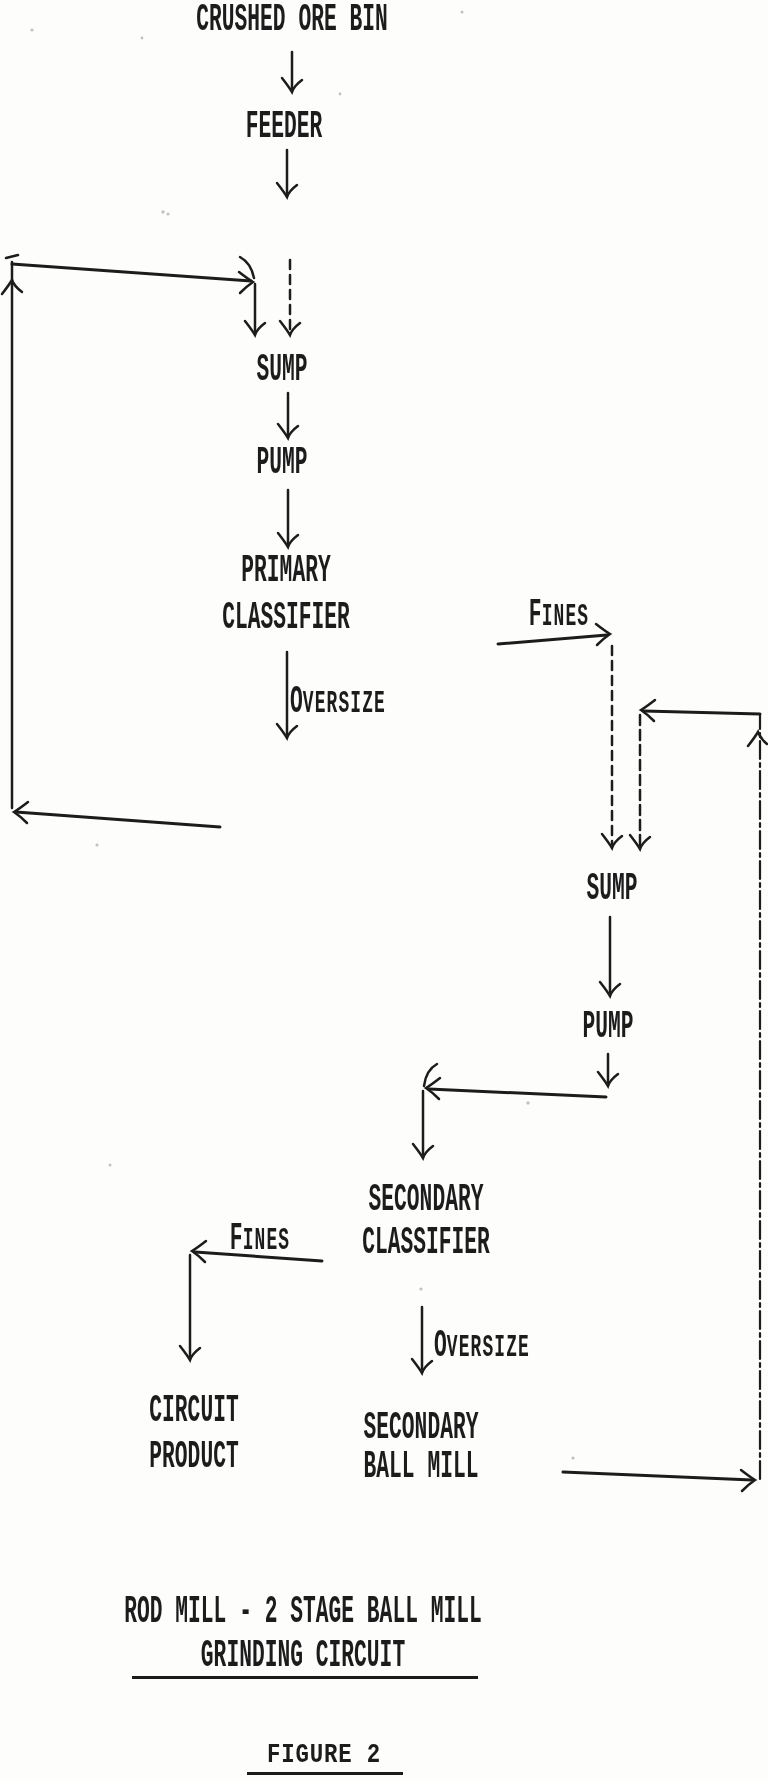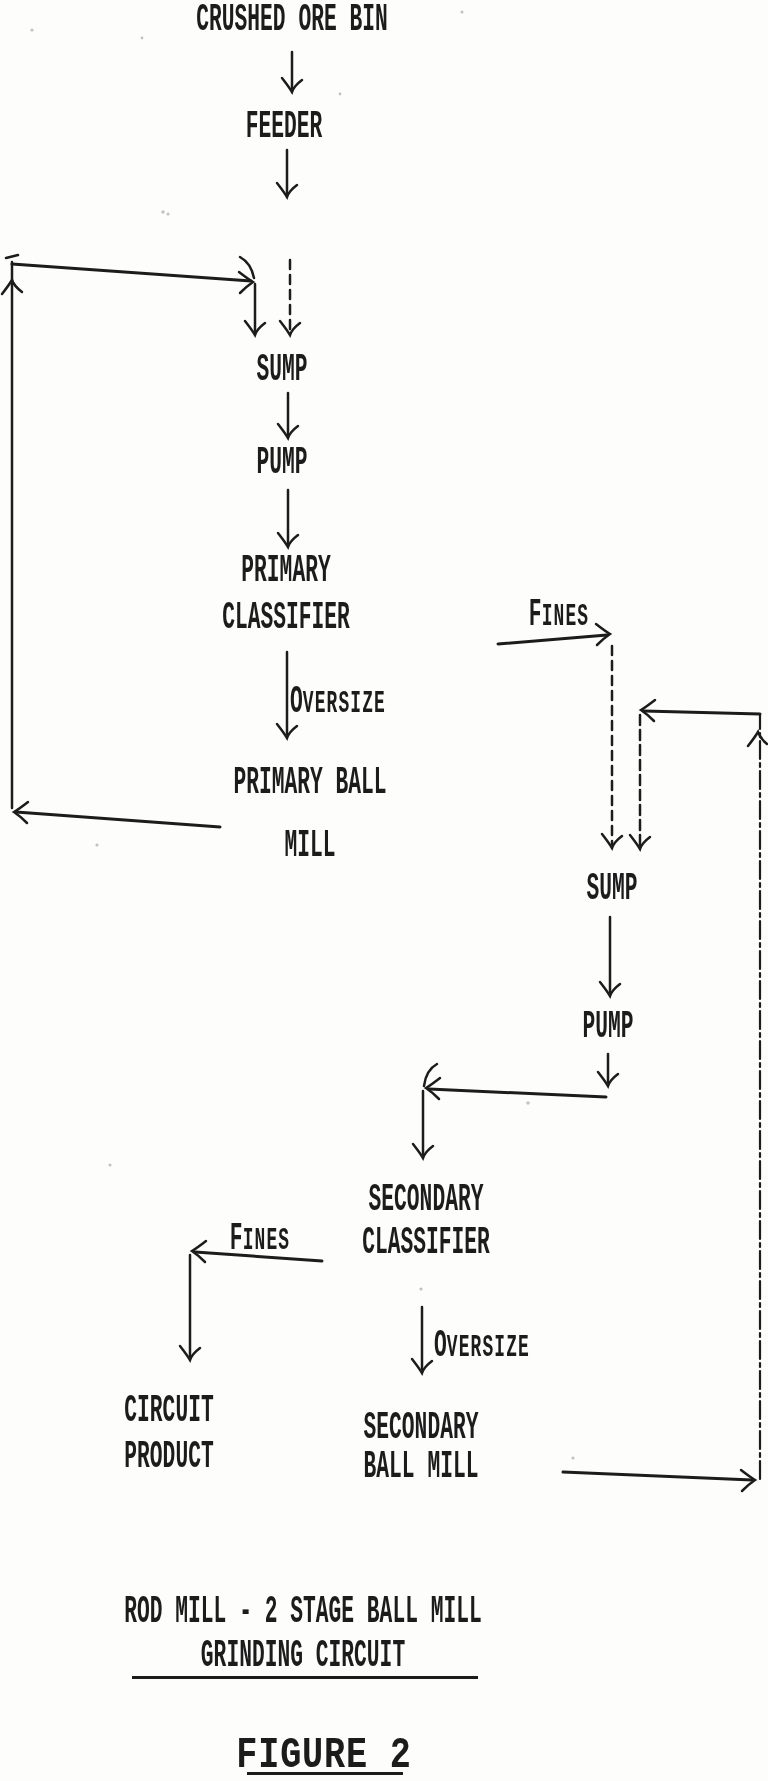--- a/index.html
+++ b/index.html
@@ -18,21 +18,21 @@
   .lbl.left .tx{transform-origin:0 50%;}
   .ln{display:block;}
   .lh47 .ln{line-height:47px;}
   .lh63 .ln{line-height:63px;}
   .lh43 .ln{line-height:43px;}
   .lh39 .ln{line-height:39px;}
   .lh46 .ln{line-height:46px;}
   .lh44 .ln{line-height:44px;}
   .edge .cap{font-size:38px;}
   .edge .rest{font-size:32px;letter-spacing:2px;}
-  .figure-label{font-size:44px;}
+  .figure-label{font-size:28px;}
   .figure-label .tx{transform:scaleX(0.8);letter-spacing:1px;}
   .rule{position:absolute;height:3px;background:#1c1c1c;}
 </style>
 </head>
 <body>
 
 <div class="page">
 
   <svg class="lines" width="768" height="1781" viewBox="0 0 768 1781" fill="none" stroke="#1c1c1c" stroke-width="2.5" stroke-linecap="round">
 
@@ -136,36 +136,33 @@
 
   <div class="lbl centered" style="left:292px;top:0px"><span class="tx">CRUSHED ORE BIN</span></div>
   <div class="lbl centered" style="left:284px;top:107px"><span class="tx">FEEDER</span></div>
   <div class="lbl centered" style="left:282px;top:350px"><span class="tx">SUMP</span></div>
   <div class="lbl centered" style="left:282px;top:443px"><span class="tx">PUMP</span></div>
 
   <div class="lbl centered lh47" style="left:286px;top:547px">
     <span class="tx"><span class="ln">PRIMARY</span><span class="ln">CLASSIFIER</span></span>
   </div>
 
-  <div class="lbl centered lh63" style="left:310px;top:751px">
-    <span class="tx"><span class="ln">PRIMARY BALL</span><span class="ln">MILL</span></span>
-  </div>
 
   <div class="lbl centered" style="left:612px;top:869px"><span class="tx">SUMP</span></div>
   <div class="lbl centered" style="left:608px;top:1007px"><span class="tx">PUMP</span></div>
 
   <div class="lbl centered lh43" style="left:426px;top:1178px">
     <span class="tx"><span class="ln">SECONDARY</span><span class="ln">CLASSIFIER</span></span>
   </div>
 
   <div class="lbl centered lh39" style="left:421px;top:1408px">
     <span class="tx"><span class="ln">SECONDARY</span><span class="ln">BALL MILL</span></span>
   </div>
 
-  <div class="lbl centered lh46" style="left:169px;top:1388px">
+  <div class="lbl centered lh46" style="left:194px;top:1388px">
     <span class="tx"><span class="ln">CIRCUIT</span><span class="ln">PRODUCT</span></span>
   </div>
 
   <div class="lbl centered edge" style="left:559px;top:595px">
     <span class="tx"><span class="cap">F</span><span class="rest">INES</span></span>
   </div>
   <div class="lbl left edge" style="left:290px;top:682px">
     <span class="tx"><span class="cap">O</span><span class="rest">VERSIZE</span></span>
   </div>
   <div class="lbl centered edge" style="left:260px;top:1219px">

